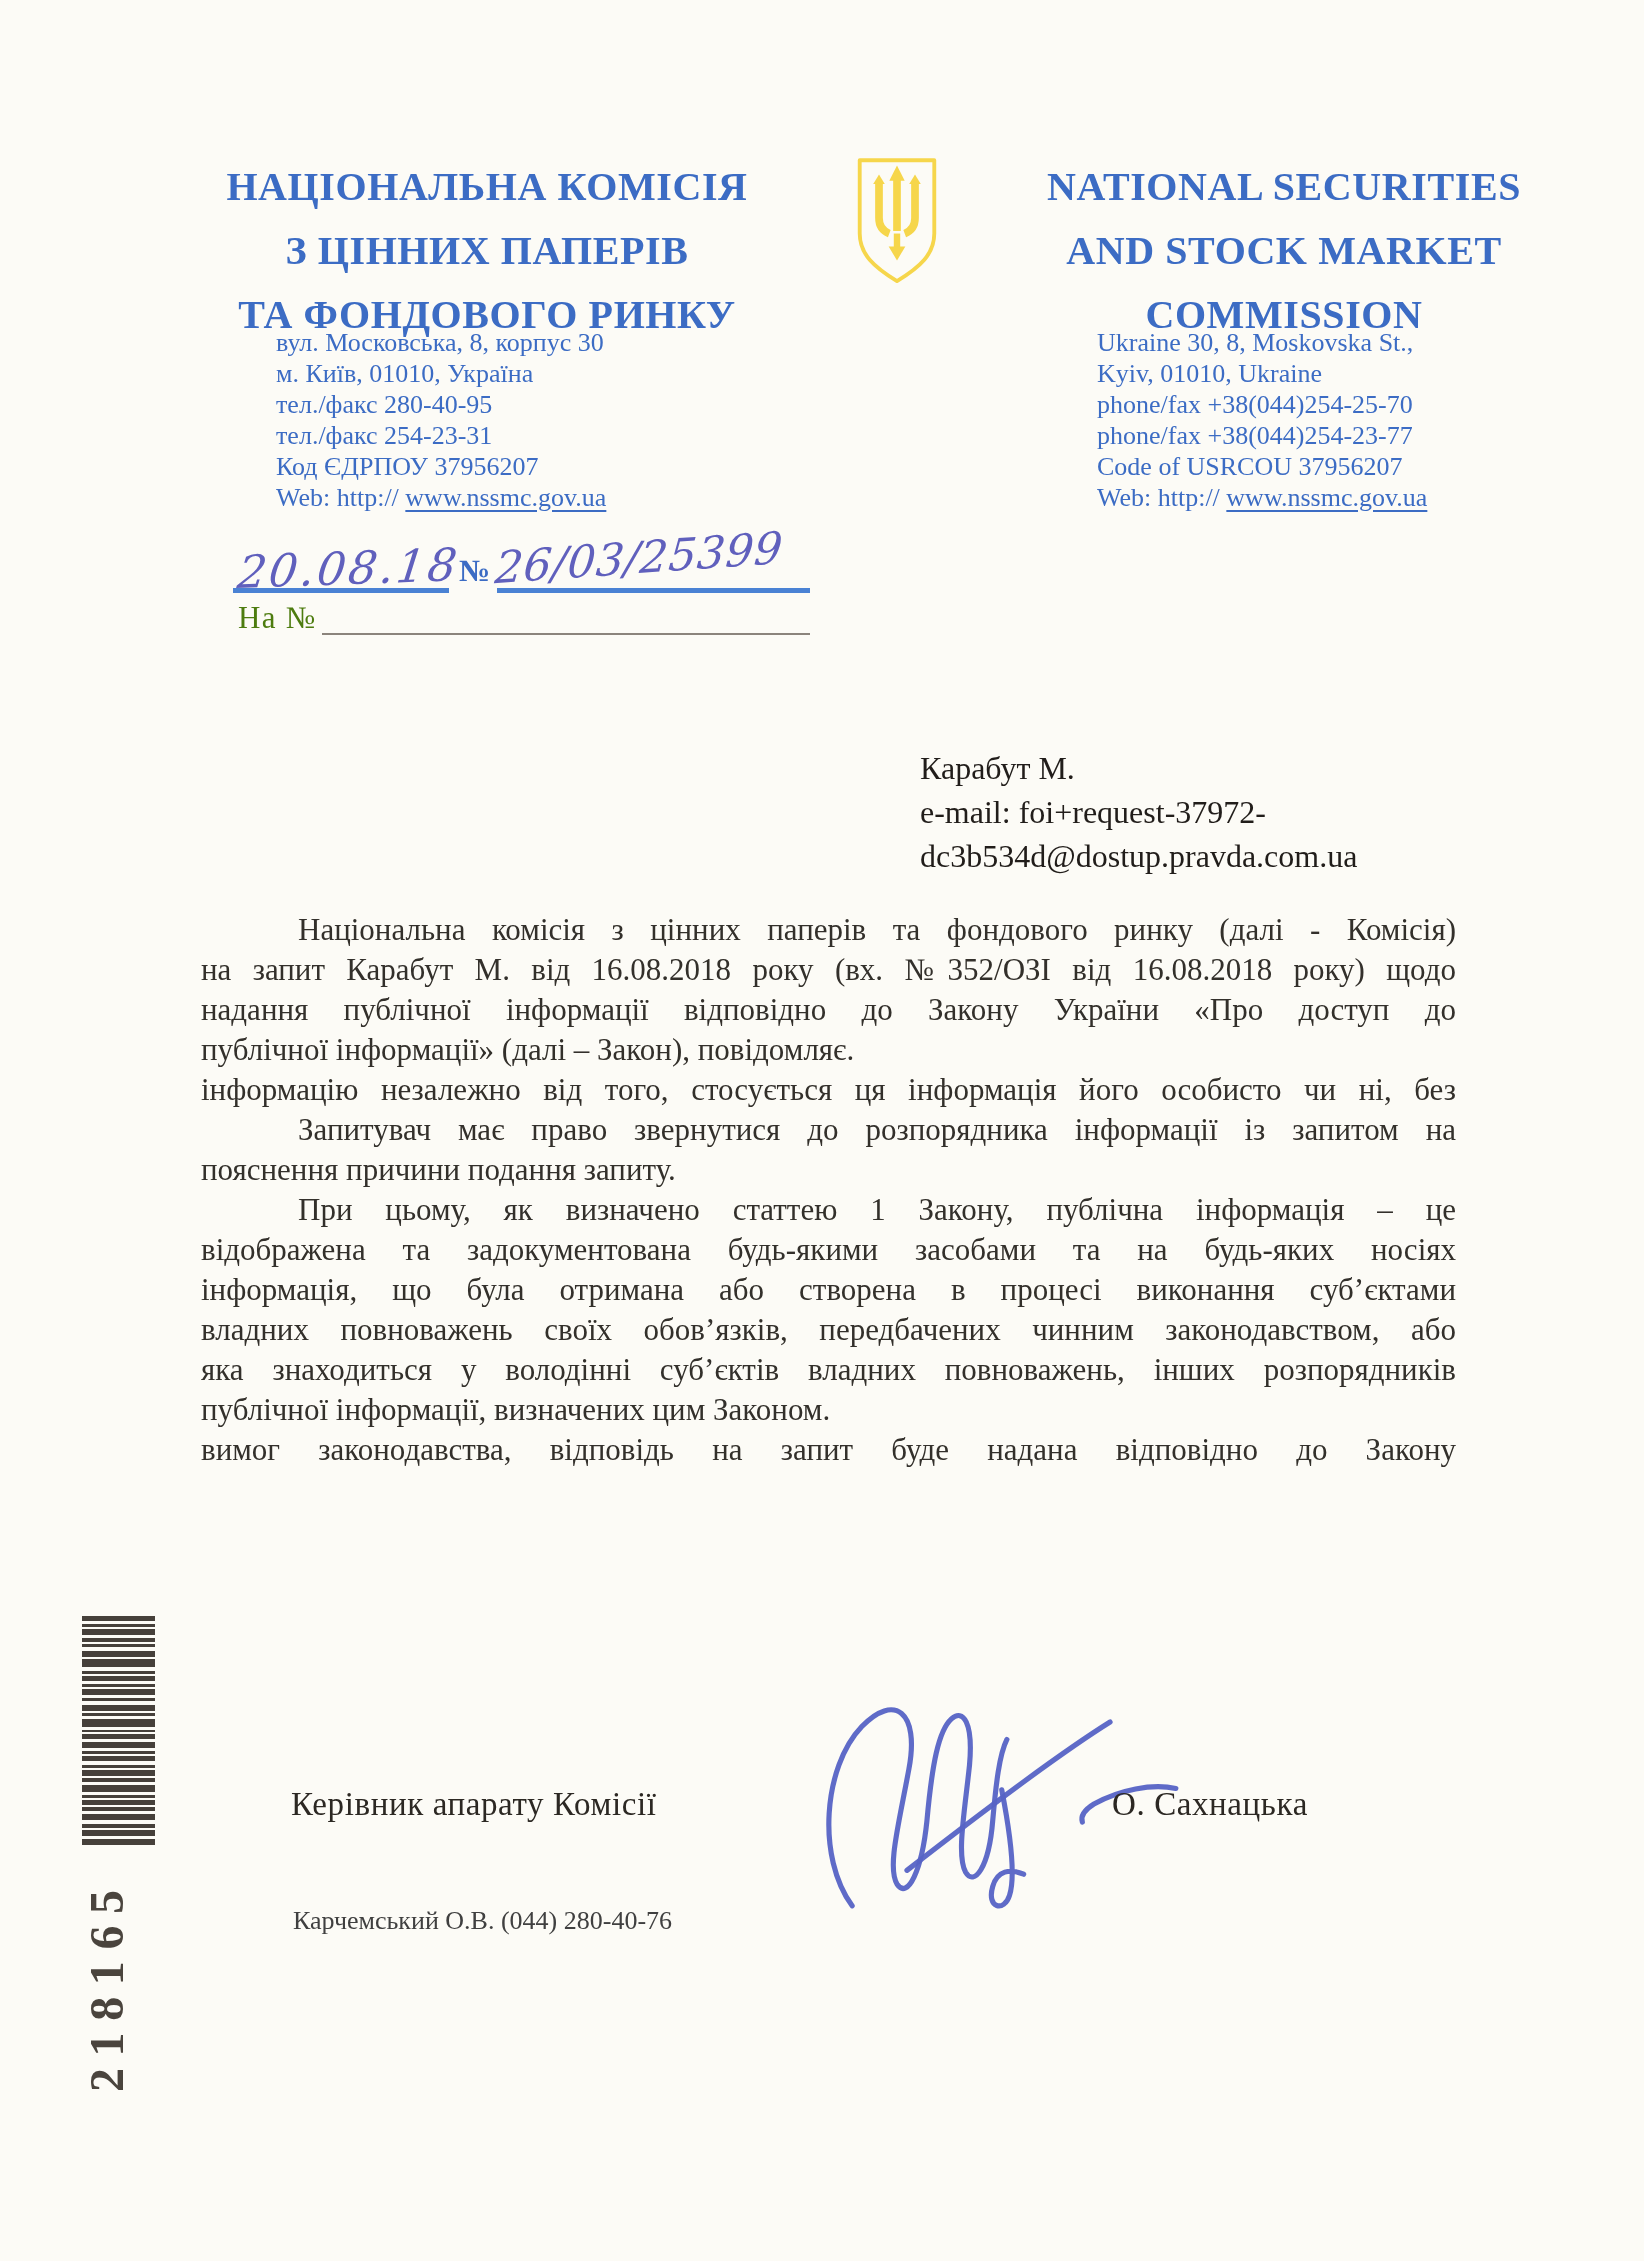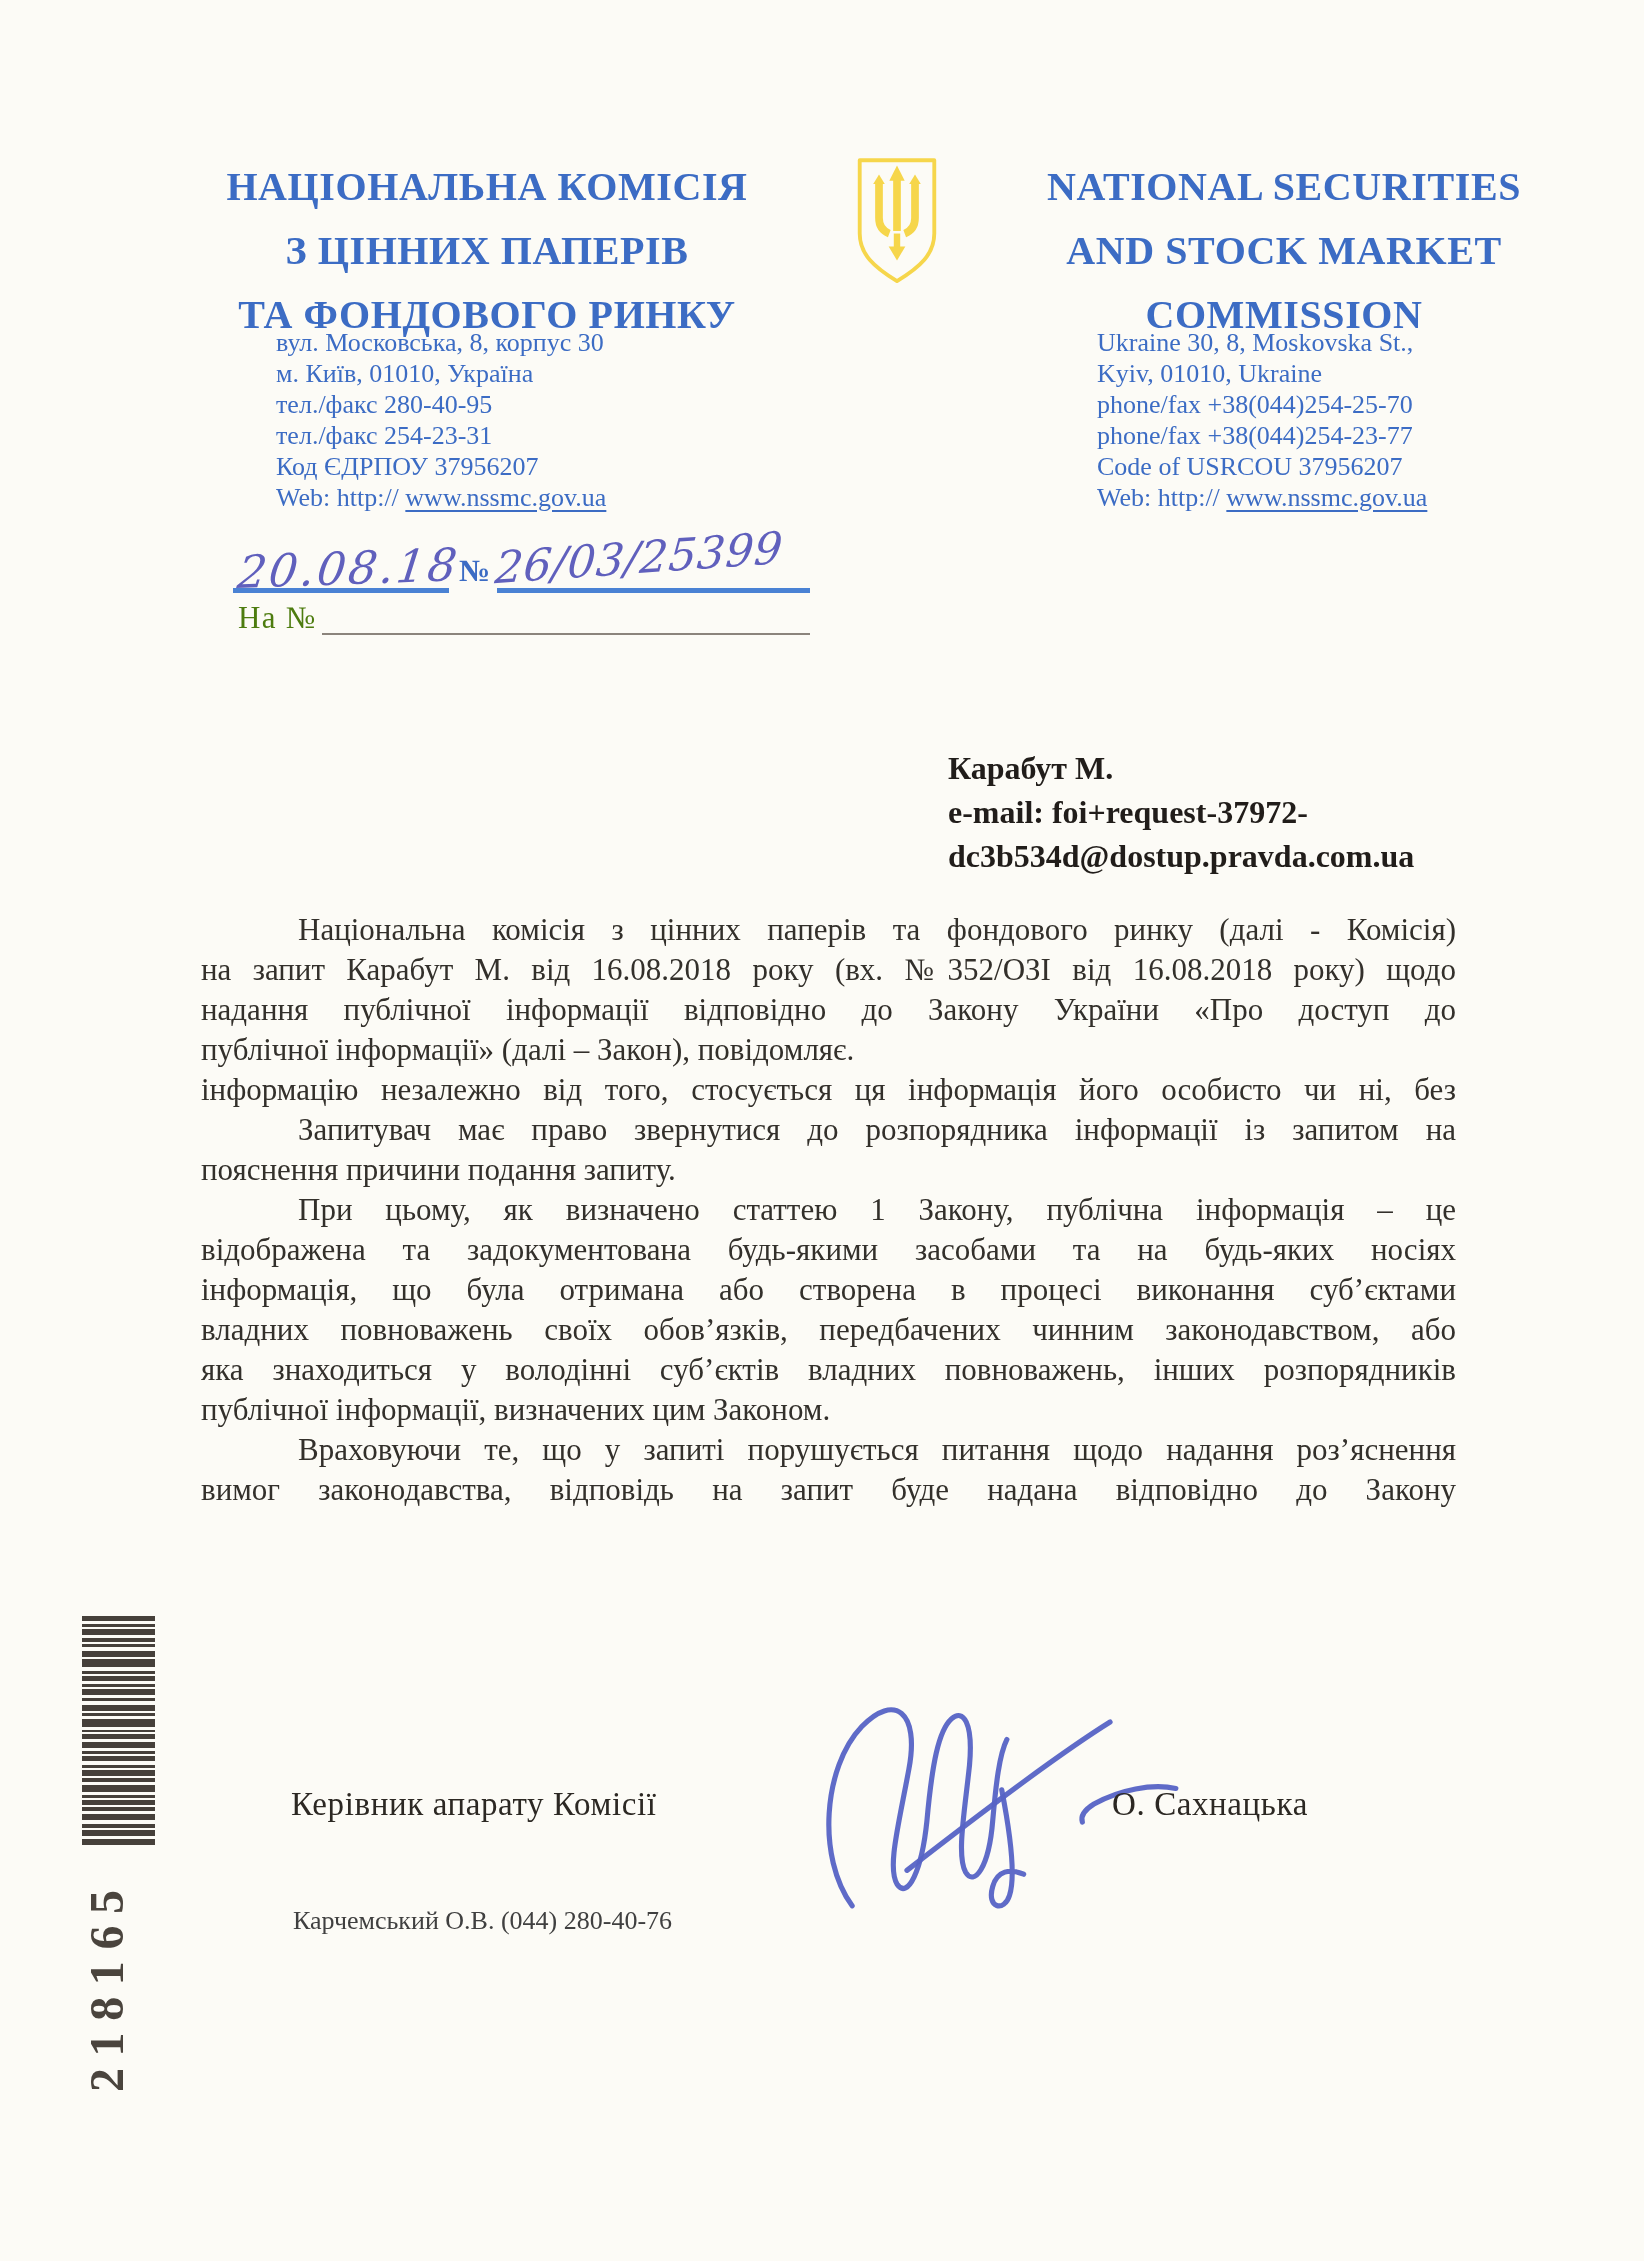--- a/index.html
+++ b/index.html
@@ -30,21 +30,21 @@
   }
   .date{left:238px;top:542px;font-size:45px;transform:rotate(-2deg) skewX(-9deg);letter-spacing:2.6px}
   .number{left:495px;top:532px;font-size:44px;transform:rotate(-4deg) skewX(-9deg);letter-spacing:0.6px}
   .blue-line{position:absolute;height:4.5px;top:588px;background:var(--line-blue,#4a82d4)}
   .line1{left:233px;width:216px}
   .line2{left:497px;width:313px}
   .no-label{position:absolute;left:459px;top:553px;font-size:31px;font-weight:bold;color:var(--accent-blue,#3c6cc4)}
   .reply{position:absolute;left:238px;top:600px;font-size:31px;color:#4d7c0f;letter-spacing:1.3px}
   .reply-line{position:absolute;left:322px;top:633px;width:488px;height:1.9px;background:#8b847c}
   
-  .recipient{position:absolute;left:948px;top:746px;font-size:32px;font-weight:bold;line-height:44px;color:#211d1a}
+  .recipient{position:absolute;left:920px;top:746px;font-size:32px;font-weight:normal;line-height:44px;color:#211d1a}
   
   .body{position:absolute;left:201px;top:910px;width:1255px;font-size:31px}
   .body-line{line-height:40px;text-align:justify;text-align-last:justify}
   .body-line.first{padding-left:97px}
   .body-line.last{text-align-last:left}
   
   .sig-title{position:absolute;left:291px;top:1786px;font-size:33px;color:#2c2823;letter-spacing:0.6px}
   .sig-name{position:absolute;left:1112px;top:1786px;font-size:33px;color:#2c2823;letter-spacing:0.6px}
   .sig{position:absolute;left:807px;top:1693px;width:374px;height:229px}
   .sig path{stroke:var(--signature-ink,#5663c5);fill:none;stroke-width:8;stroke-linecap:round;opacity:.95}
@@ -140,21 +140,20 @@
     </div>
     <div class="para">
       <div class="body-line first">При цьому, як визначено статтею 1 Закону, публічна інформація – це</div>
       <div class="body-line">відображена та задокументована будь-якими засобами та на будь-яких носіях</div>
       <div class="body-line">інформація, що була отримана або створена в процесі виконання суб’єктами</div>
       <div class="body-line">владних повноважень своїх обов’язків, передбачених чинним законодавством, або</div>
       <div class="body-line">яка знаходиться у володінні суб’єктів владних повноважень, інших розпорядників</div>
       <div class="body-line last">публічної інформації, визначених цим Законом.</div>
     </div>
     <div class="para">
-      <div class="body-line first">Враховуючи те, що у запиті порушується питання щодо надання роз’яснення</div>
       <div class="body-line">вимог законодавства, відповідь на запит буде надана відповідно до Закону</div>
     </div>
   </main>
 
 <div class="sig-title">Керівник апарату Комісії</div>
 <svg class="sig" viewBox="0 0 580 355">
   <path d="M70,330 C15,255 25,115 85,52 C135,0 175,28 158,118 C142,205 124,272 140,297 C156,320 178,276 186,198 C194,110 204,58 224,40 C242,24 258,45 252,112 C244,188 232,252 246,278 C259,300 282,272 288,198 C293,142 298,96 310,72"></path>
   <path d="M302,150 C316,222 324,284 314,314 C306,340 278,334 288,300 C295,275 315,272 336,281"></path>
   <path d="M155,275 C245,205 390,95 470,45"></path>
   <path d="M445,172 C432,180 424,190 427,200 M445,172 C485,150 535,140 572,148"></path>

